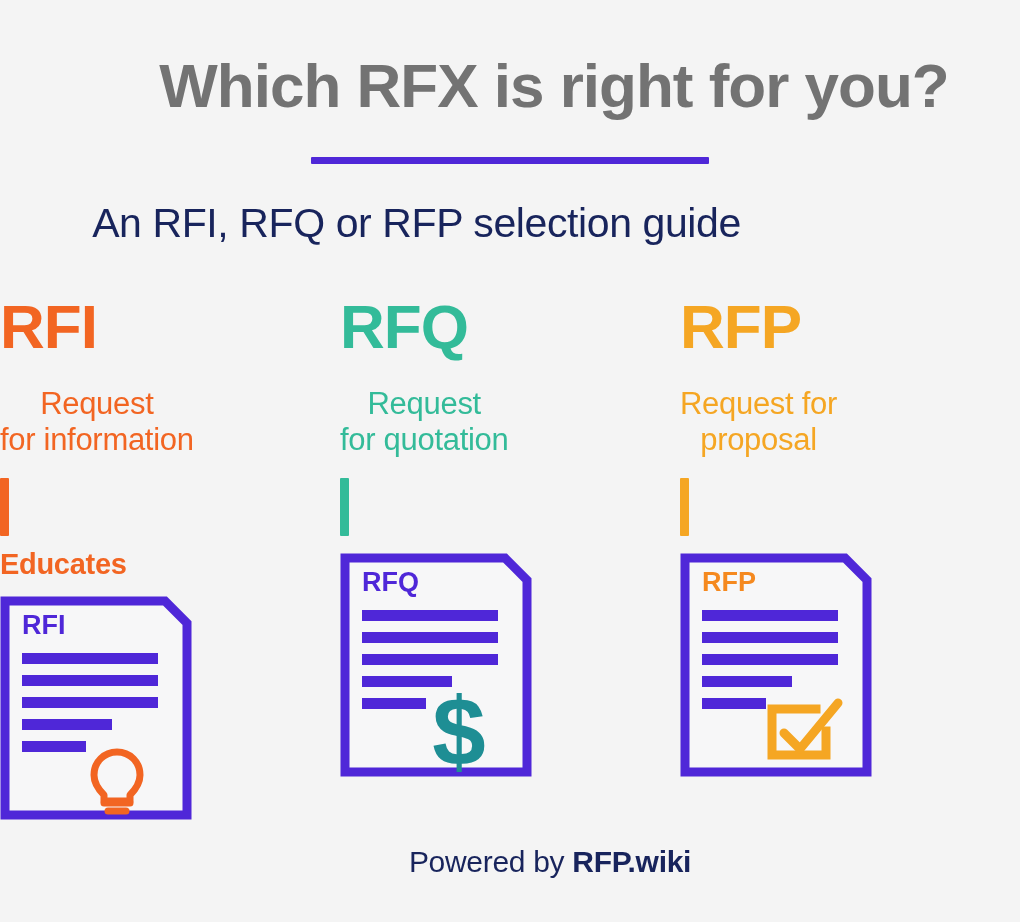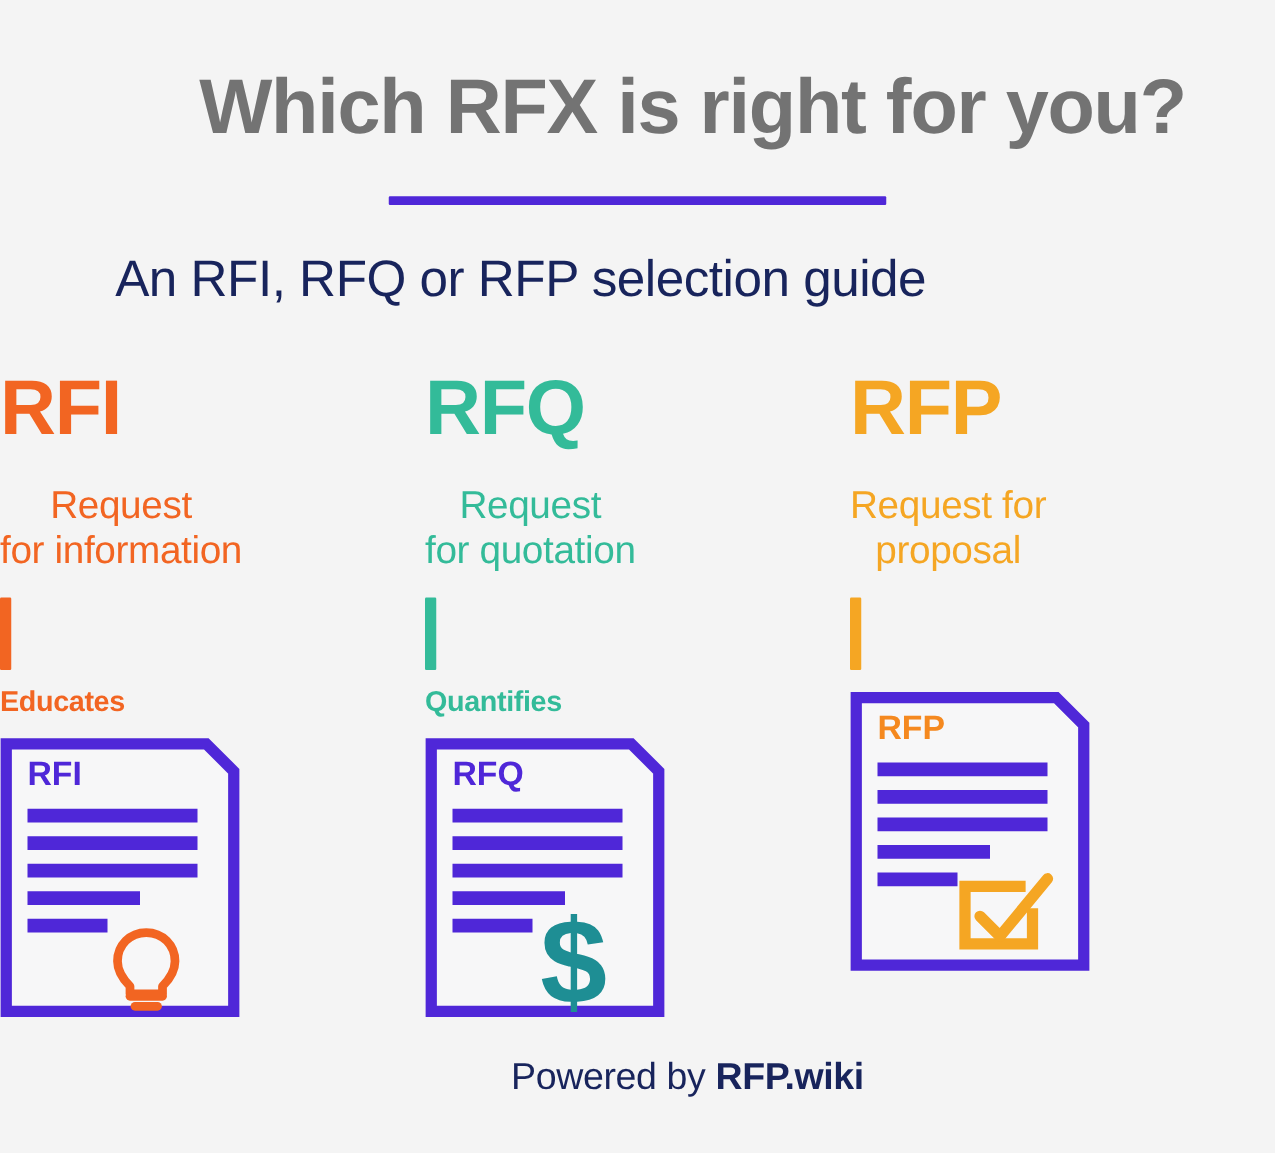--- a/index.html
+++ b/index.html
@@ -91,21 +91,21 @@
     white-space: pre-line;
   }
   .connector {
     width: 9px;
     height: 58px;
     margin-top: 21px;
     border-radius: 1px;
   }
   .verb {
     margin-top: 14px;
-    font-size: 23px;
+    font-size: 29px;
     font-weight: bold;
     letter-spacing: -0.3px;
     line-height: 1;
   }
 
   
   .doc-wrap {
     margin-top: 17px;
     width: 192px;
     height: 224px;
@@ -179,21 +179,20 @@
         </svg>
         <div class="doc-label" style="color:#4f27d8">RFI</div>
       </div>
     </div>
 
     <div class="col">
       <div class="acronym" style="color:#33bb99">RFQ</div>
       <div class="expansion" style="color:#33bb99">Request
 for quotation</div>
       <div class="connector" style="background:#33bb99"></div>
-      <div class="verb" style="color:#33bb99">Quantifies</div>
 
       <div class="doc-wrap">
         <svg class="doc-svg" width="192" height="224" viewBox="0 0 192 224">
           <path d="M5,5 L165,5 L187,27 L187,219 L5,219 Z" fill="#f7f7f8" stroke="#4f27d8" stroke-width="9" stroke-linejoin="miter"></path>
           <g fill="#4f27d8">
             <rect x="22" y="57" width="136" height="11"></rect>
             <rect x="22" y="79" width="136" height="11"></rect>
             <rect x="22" y="101" width="136" height="11"></rect>
             <rect x="22" y="123" width="90" height="11"></rect>
             <rect x="22" y="145" width="64" height="11"></rect>

